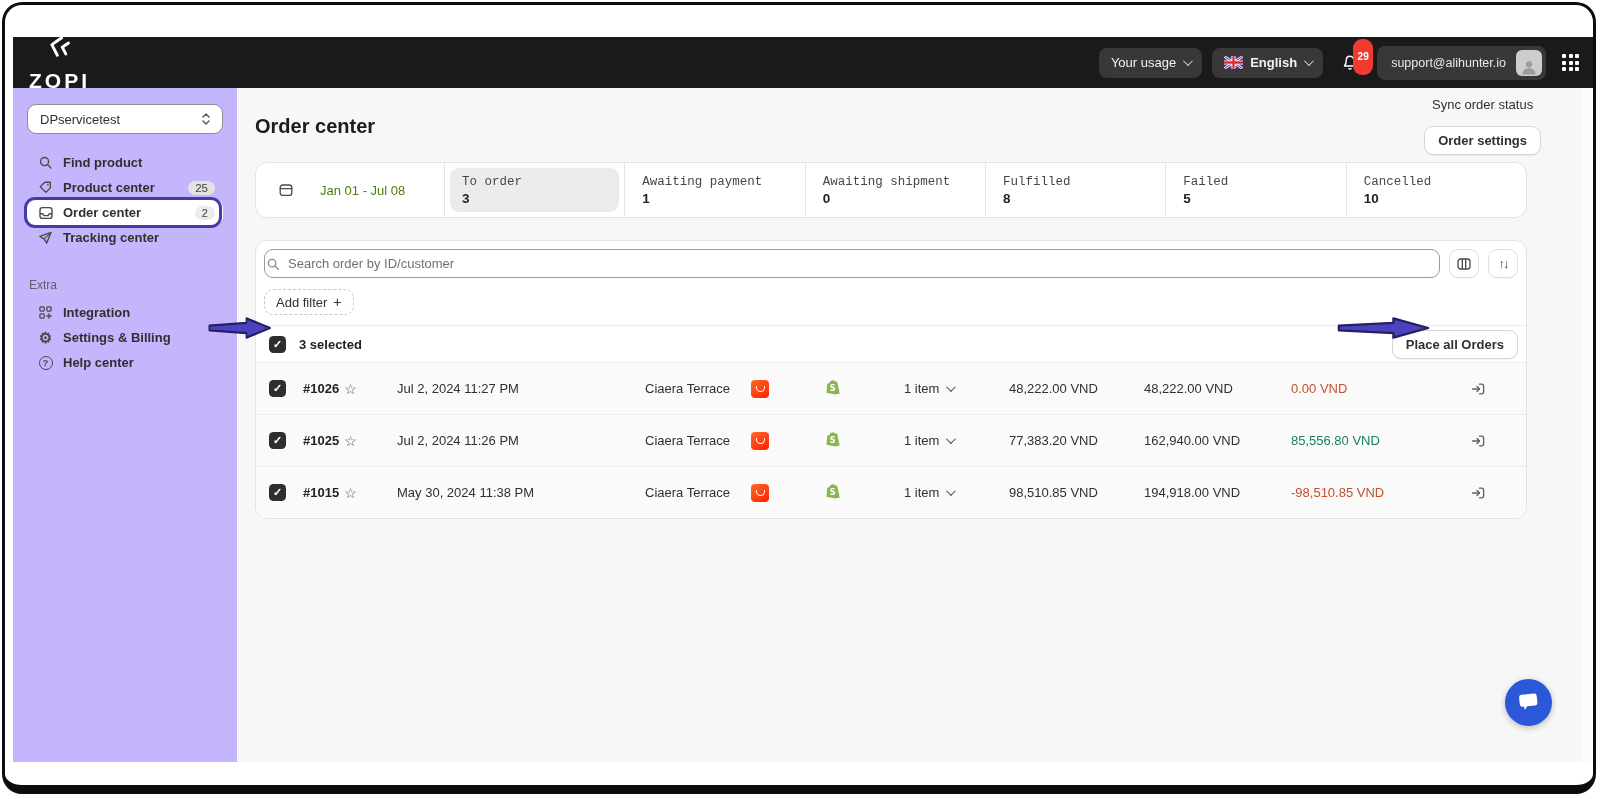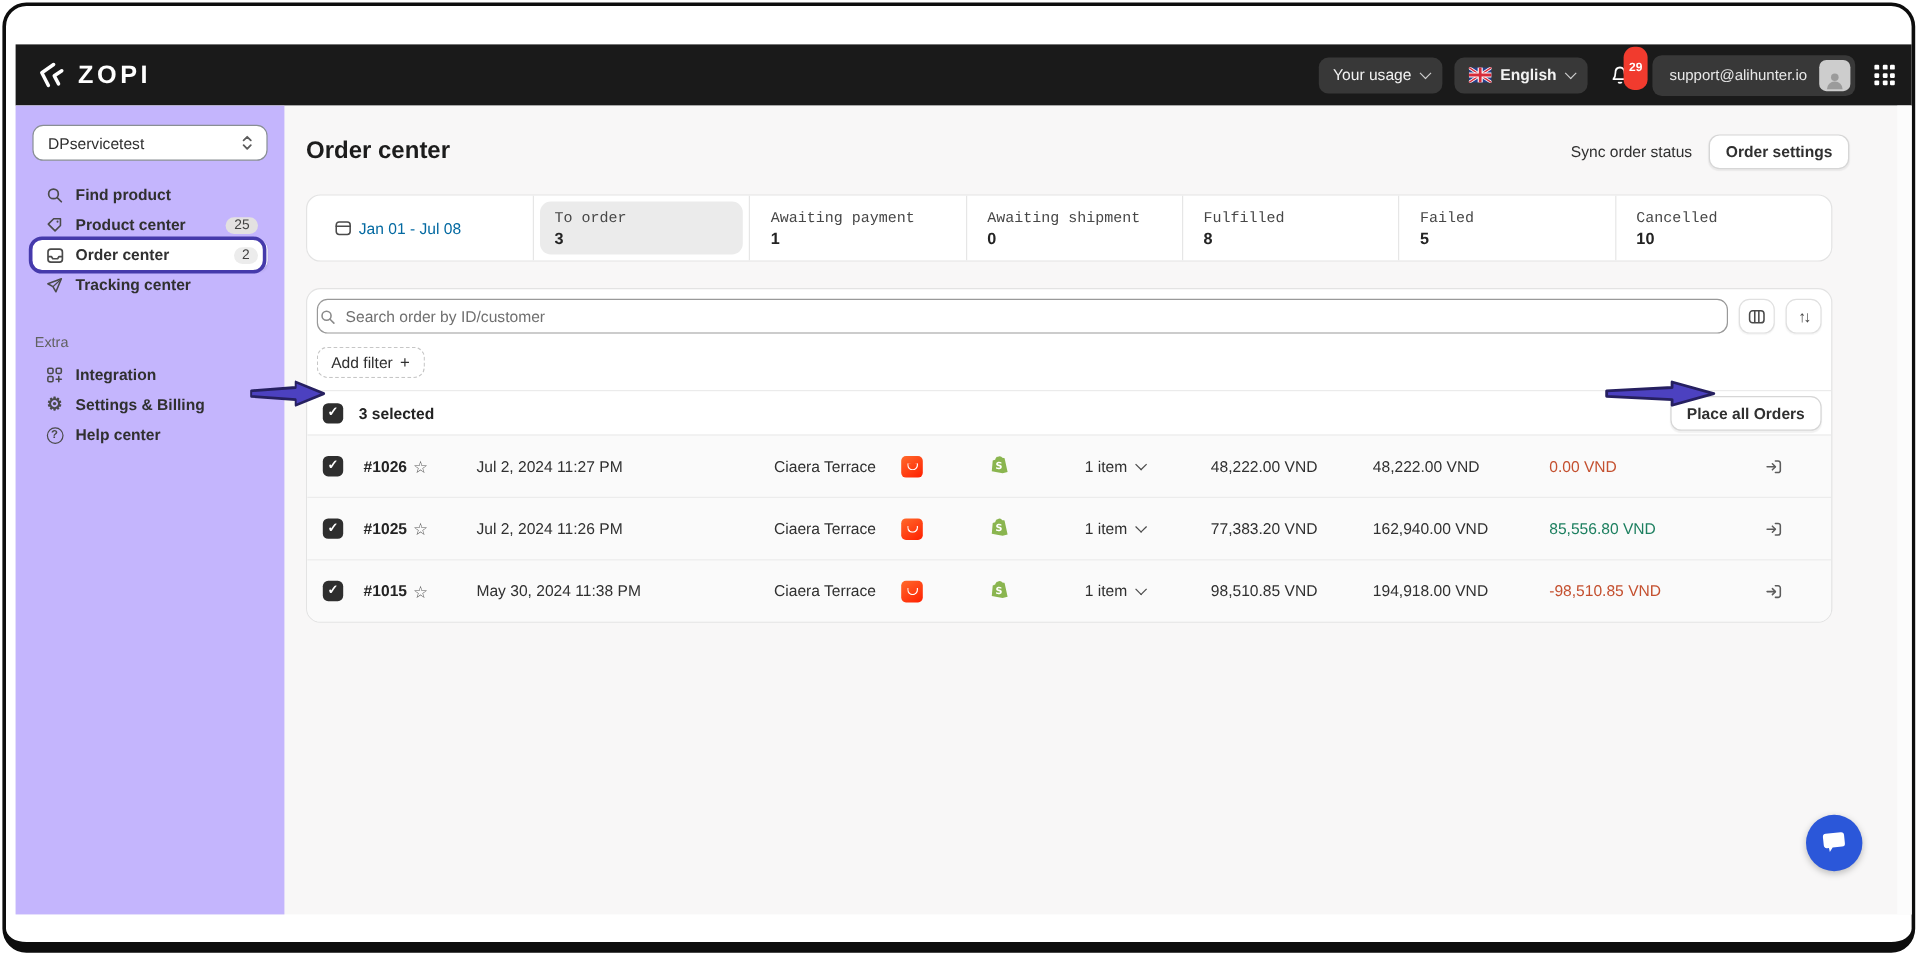--- a/index.html
+++ b/index.html
@@ -6,21 +6,21 @@
   html,body { width:1600px; height:799px; background:#fff; font-family:"Liberation Sans", sans-serif; overflow:hidden; }
   .stage { position:relative; width:1600px; height:799px; background:#fff; }
 
   
   .frame { position:absolute; left:2px; top:2px; width:1594px; height:792px;
            border:3px solid #0d0d0d; border-bottom-width:9px; border-radius:20px; background:#fff; overflow:hidden; }
 
   
   .topbar { position:absolute; left:8px; top:32px; width:1582px; height:51px; background:#1a1a1a;
             display:flex; align-items:center; justify-content:space-between; padding:0 16px 0 16px; }
-  .brand { display:flex; align-items:center; gap:9px; }
+  .brand { display:flex; align-items:center; gap:9px;flex-direction:column; }
   .brand-text { color:#fff; font-size:21px; font-weight:700; letter-spacing:3px; }
   .topbar-right { display:flex; align-items:center; gap:10px; }
   .tpill { height:30px; background:#383838; border-radius:8px; display:flex; align-items:center; gap:7px;
            padding:0 12px; color:#f2f2f2; font-size:13px; cursor:pointer; }
   .chev { width:7px; height:7px; border-right:1.6px solid #cfcfcf; border-bottom:1.6px solid #cfcfcf;
           transform:rotate(45deg) translateY(-2px); display:inline-block; }
   .chev-dark { border-color:#4a4a4a; }
   .lang-label { font-weight:700; }
   .bell-wrap { position:relative; width:34px; height:32px; border-radius:8px; display:flex; align-items:center; justify-content:center; cursor:pointer; }
   .badge-red { position:absolute; top:-8px; right:-6px; min-width:20px; height:16px; background:#f13b2e; color:#fff;
@@ -50,29 +50,29 @@
                padding:1px 7px; }
   .nav-item.active .nav-badge { background:#ececec; }
   .side-section { margin-top:28px; font-size:12px; color:#616161; font-weight:500; padding-left:2px; }
   .gear-glyph { font-size:15px; color:#4a4a4a; line-height:1; }
   .help-glyph { width:14px; height:14px; border:1.4px solid #4a4a4a; border-radius:50%; color:#4a4a4a;
                 font-size:9.5px; font-weight:700; display:flex; align-items:center; justify-content:center; }
 
   
   .page-head { display:flex; align-items:center; justify-content:space-between; height:32px; }
   .page-title { font-size:20px; font-weight:700; color:#1c1c1c; }
-  .head-right { display:flex; align-items:center; gap:14px; }
+  .head-right { display:flex; align-items:center; gap:14px;flex-direction:column; }
   .sync-label { font-size:13px; color:#303030; }
   .btn { background:#fff; border:1px solid #d6d6d6; border-radius:9px; font-size:13px; font-weight:600; color:#303030;
          padding:6px 13px; box-shadow:0 1px 1px rgba(0,0,0,.06); cursor:pointer; font-family:inherit; }
 
   
   .tabs-card { margin-top:20px; width:1272px; height:56px; background:#fff; border:1px solid #e3e3e3; border-radius:12px;
                display:flex; align-items:stretch; overflow:hidden; }
-  .date-cell { width:188px; display:flex; align-items:center; gap:5px; padding-left:22px; font-size:13px; color:#0369a1; cursor:pointer; flex:none; }
+  .date-cell { width:188px; display:flex; align-items:center; gap:26px; padding-left:22px; font-size:13px; color:#4d7c0f; cursor:pointer; flex:none; }
   .tab { flex:1; border-left:1px solid #e6e6e6; padding:5px; cursor:pointer; }
   .tab-inner { height:100%; border-radius:9px; padding:4px 12px; display:flex; flex-direction:column; justify-content:center; gap:2px; }
   .tab.active .tab-inner { background:#ebebeb; }
   .tab-label { font-size:12.5px; color:#474747;font-family:Liberation Mono, monospace; }
   .tab-count { font-size:13.5px; font-weight:600; color:#232323; }
 
   
   .table-card { margin-top:22px; width:1272px; background:#fff; border:1px solid #e3e3e3; border-radius:12px; overflow:hidden; padding-top:8px; }
   .search-row { display:flex; align-items:center; gap:9px; padding:0 8px; }
   .search-box { flex:1; height:29px; border:1px solid #999; border-radius:9px; background:#fff; display:flex; align-items:center; gap:8px; padding:0 1px; }

